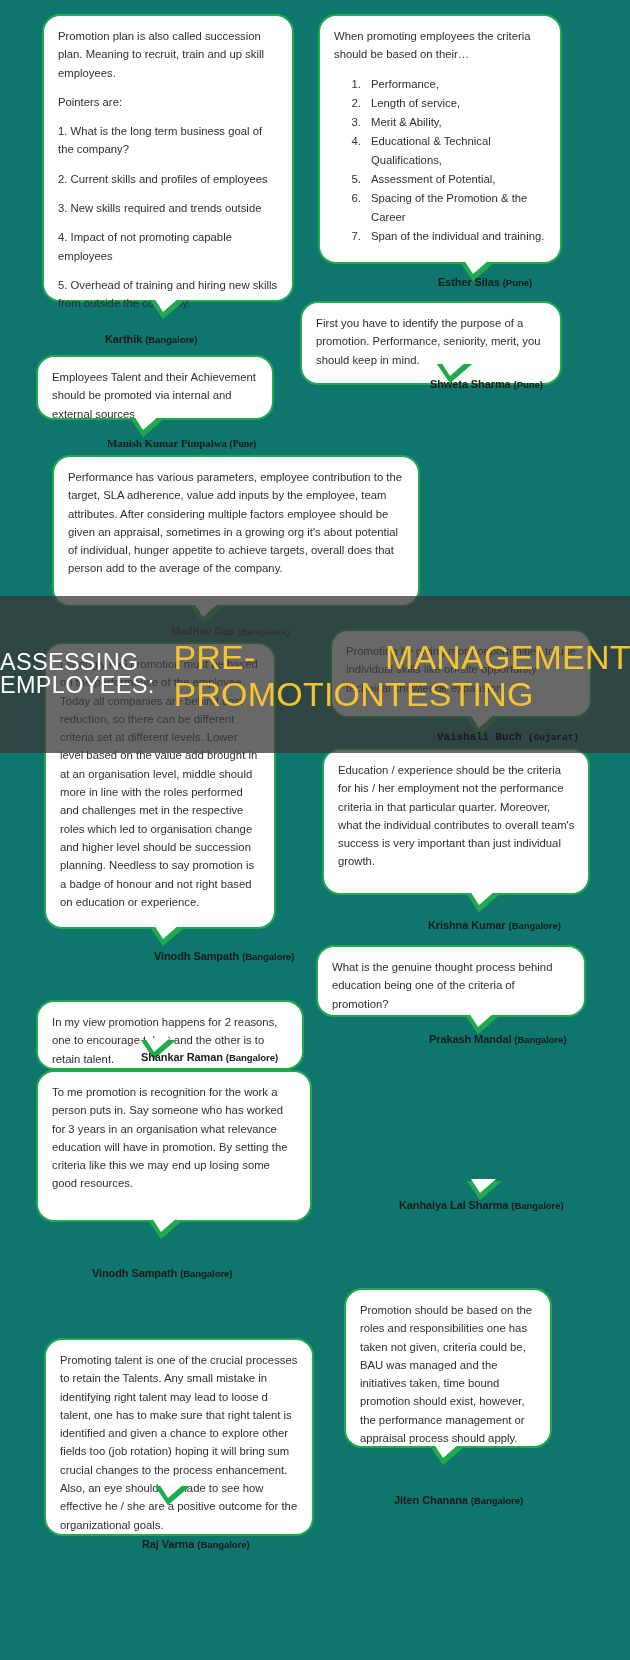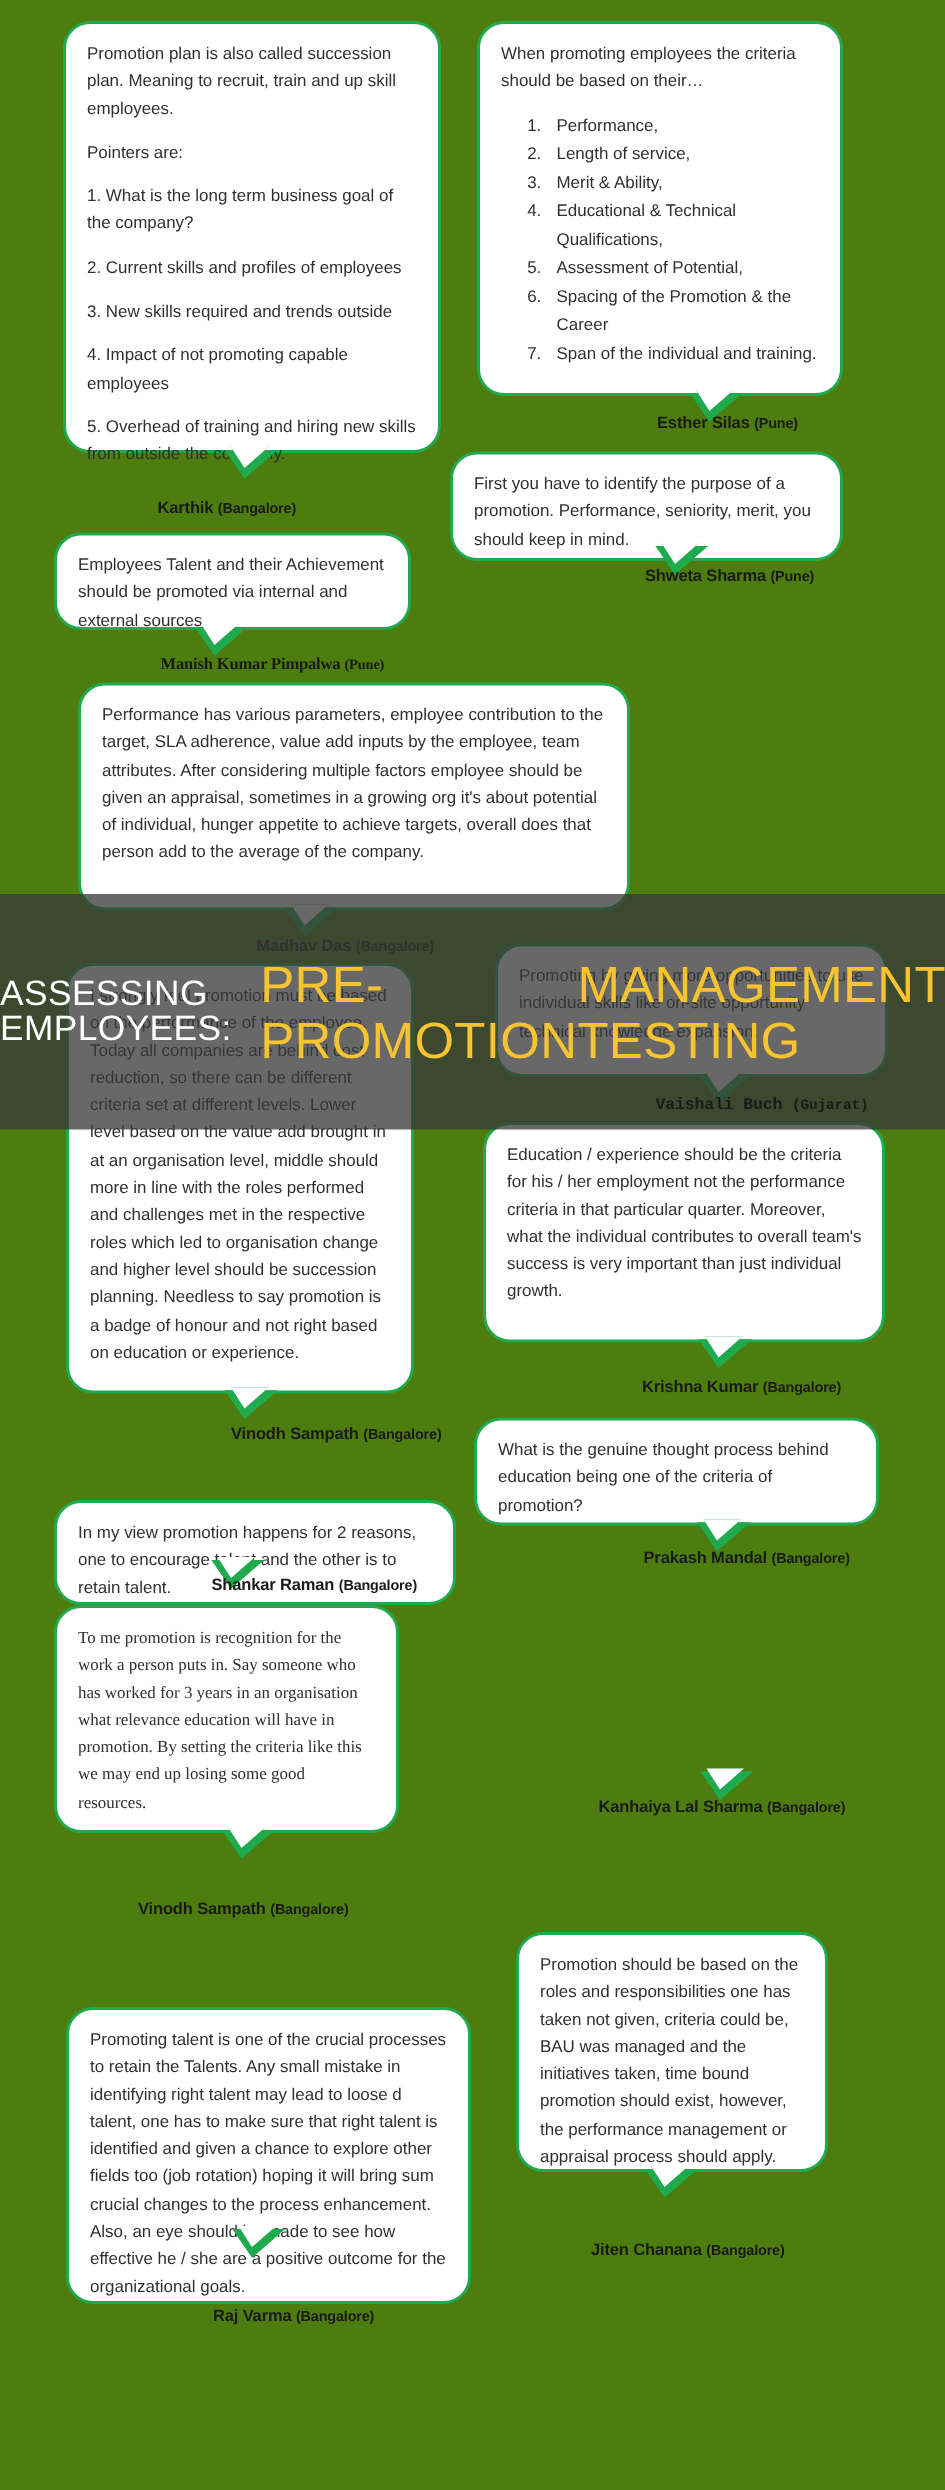--- a/index.html
+++ b/index.html
@@ -10,21 +10,21 @@
     background: #ffffff;
     font-family: "Liberation Sans", sans-serif;
     position: relative;
     overflow: hidden;
   }
 
   #canvas {
     position: relative;
     width: 630px;
     height: 1660px;
-    background: #4d7c0f;
+    background: #0f766e;
   }
 
   
   .bubble {
     position: absolute;
     border: 2.2px solid #1faa4e;
     border-radius: 18px;
     background: #ffffff;
     color: #2f2f2f;
     font-size: 11.3px;
@@ -134,21 +134,21 @@
       <li>Spacing of the Promotion &amp; the Career</li>
       <li>Span of the individual and training.</li>
     </ol>
   </div>
   <div class="tail" style="left:460px; top:262px;"></div>
   <div class="attrib" style="left:401px; top:276px;">
     <span>Esther Silas</span>
     <span class="city">(Pune)</span>
   </div>
 
-  <div class="bubble" style="left:300px; top:301px; width:262px; height:73px;">
+  <div class="bubble" style="left:300px; top:301px; width:262px; height:84px;">
     <span>First you have to identify the purpose of a promotion. Performance, seniority, merit, you should keep in mind.</span>
   </div>
   <div class="tail" style="left:437px; top:364px;"></div>
   <div class="attrib" style="left:393px; top:378px;">
     <span>Shweta Sharma</span>
     <span class="city">(Pune)</span>
   </div>
 
   <div class="bubble" style="left:36px; top:355px; width:238px; height:65px;">
     <span>Employees Talent and their Achievement should be promoted via internal and external sources.</span>
@@ -206,21 +206,21 @@
 
   <div class="bubble" style="left:316px; top:945px; width:270px; height:72px;">
     <span>What is the genuine thought process behind education being one of the criteria of promotion?</span>
   </div>
   <div class="tail" style="left:465px; top:1015px;"></div>
   <div class="attrib" style="left:392px; top:1033px;">
     <span>Prakash Mandal</span>
     <span class="city">(Bangalore)</span>
   </div>
 
-  <div class="bubble" style="left:36px; top:1070px; width:230px; height:152px;font-family:Liberation Serif, serif;">
+  <div class="bubble" style="left:36px; top:1070px; width:276px; height:152px;">
     <span>To me promotion is recognition for the work a person puts in. Say someone who has worked for 3 years in an organisation what relevance education will have in promotion. By setting the criteria like this we may end up losing some good resources.</span>
   </div>
   <div class="tail" style="left:148px; top:1220px;"></div>
   <div class="attrib" style="left:55px; top:1267px;">
     <span>Vinodh Sampath</span>
     <span class="city">(Bangalore)</span>
   </div>
 
   <div class="tail" style="left:467px; top:1181px;"></div>
   <div class="attrib" style="left:362px; top:1199px;">

